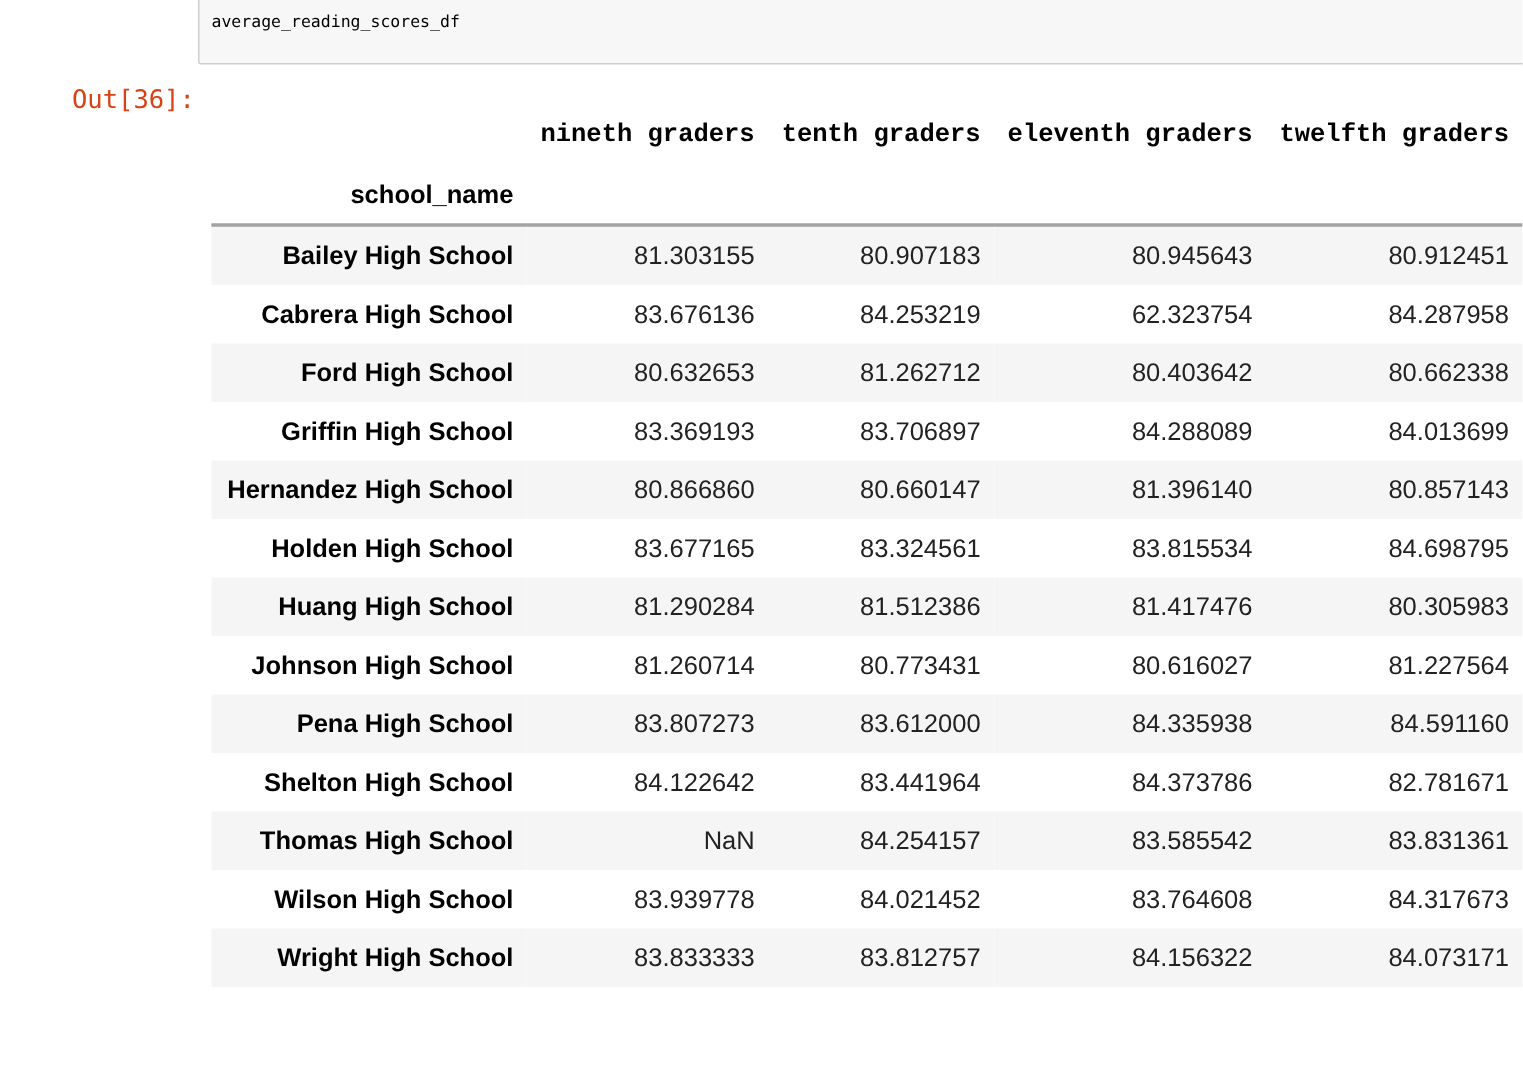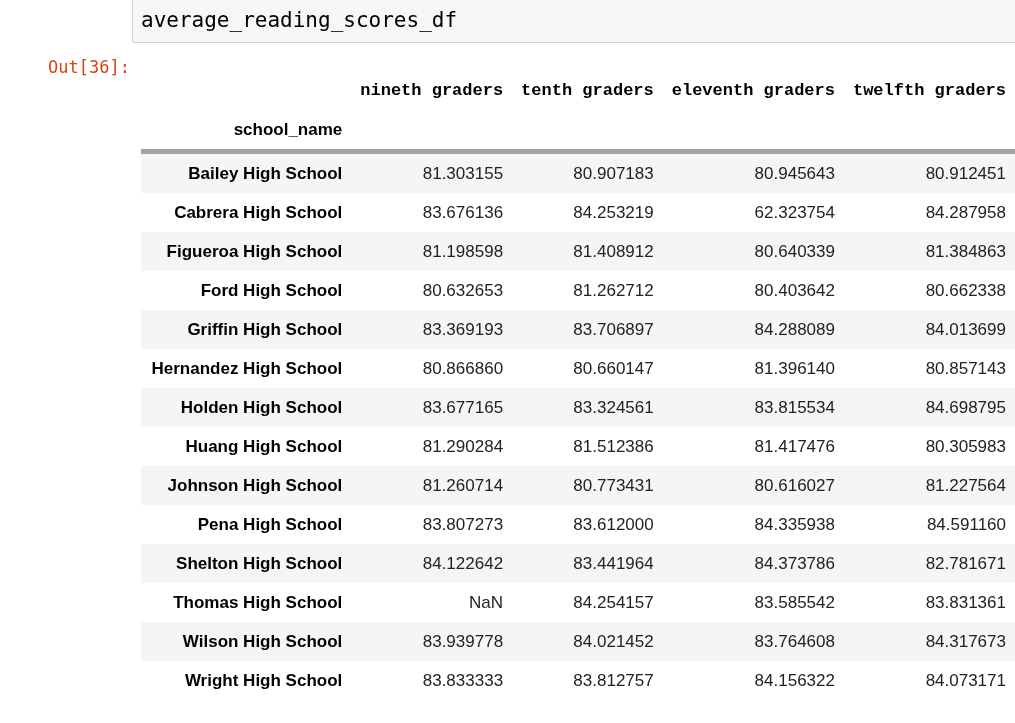--- a/index.html
+++ b/index.html
@@ -3,35 +3,35 @@
 <meta charset="utf-8">
 <style>
   html, body { margin: 0; padding: 0; background: #ffffff; }
   body { width: 1015px; height: 723px; overflow: hidden; position: relative; font-family: "Liberation Sans", sans-serif; }
   .input-cell {
     position: absolute; left: 132px; top: -4px; width: 900px; height: 47px;
     background: #f7f7f7; border: 1px solid #cfcfcf; border-radius: 2px; box-sizing: border-box;
   }
   .input-code {
     position: absolute; left: 8px; top: 11px;
-    font-family: "DejaVu Sans Mono", "Liberation Mono", monospace; font-size: 21px; color: #000;
+    font-family: "DejaVu Sans Mono", "Liberation Mono", monospace; font-size: 11px; color: #000;
   }
   .out-prompt {
     position: absolute; left: 48px; top: 57px;
     font-family: "DejaVu Sans Mono", "Liberation Mono", monospace; font-size: 17px; color: #d84315;
   }
   table.df {
     position: absolute; left: 141px; top: 71px;
     border-collapse: collapse; border-spacing: 0;
     font-size: 17px; color: #000;
   }
   table.df th, table.df td { padding: 0 9px; height: 39px; text-align: right; white-space: nowrap; }
   table.df thead th { font-weight: bold; vertical-align: middle; }
   table.df thead tr.cols th { height: 39px; font-family: Liberation Mono, monospace; }
-  table.df thead tr.idx th { height: 39px; border-bottom: 5px solid #a3a3a3; }
+  table.df thead tr.idx th { height: 39px; border-bottom: 2px solid #a3a3a3; }
   table.df tbody th { font-weight: bold; }
   table.df tbody td { color: #222; text-align: right; }
   table.df tbody tr:nth-child(odd) { background: #f5f5f5; }
   table.df tbody tr:nth-child(even) { background: #ffffff; }
   col.c0 { width: 221px; } col.c1 { width: 144px; } col.c2 { width: 134px; }
   col.c3 { width: 163px; } col.c4 { width: 148px; }
 </style>
 </head>
 <body>
 
@@ -72,27 +72,20 @@
         <td>80.907183</td>
         <td>80.945643</td>
         <td>80.912451</td>
       </tr>
       <tr>
         <th>Cabrera High School</th>
         <td>83.676136</td>
         <td>84.253219</td>
         <td>62.323754</td>
         <td>84.287958</td>
-      </tr>
-      <tr>
-        <th>Figueroa High School</th>
-        <td>81.198598</td>
-        <td>81.408912</td>
-        <td>80.640339</td>
-        <td>81.384863</td>
       </tr>
       <tr>
         <th>Ford High School</th>
         <td>80.632653</td>
         <td>81.262712</td>
         <td>80.403642</td>
         <td>80.662338</td>
       </tr>
       <tr>
         <th>Griffin High School</th>

